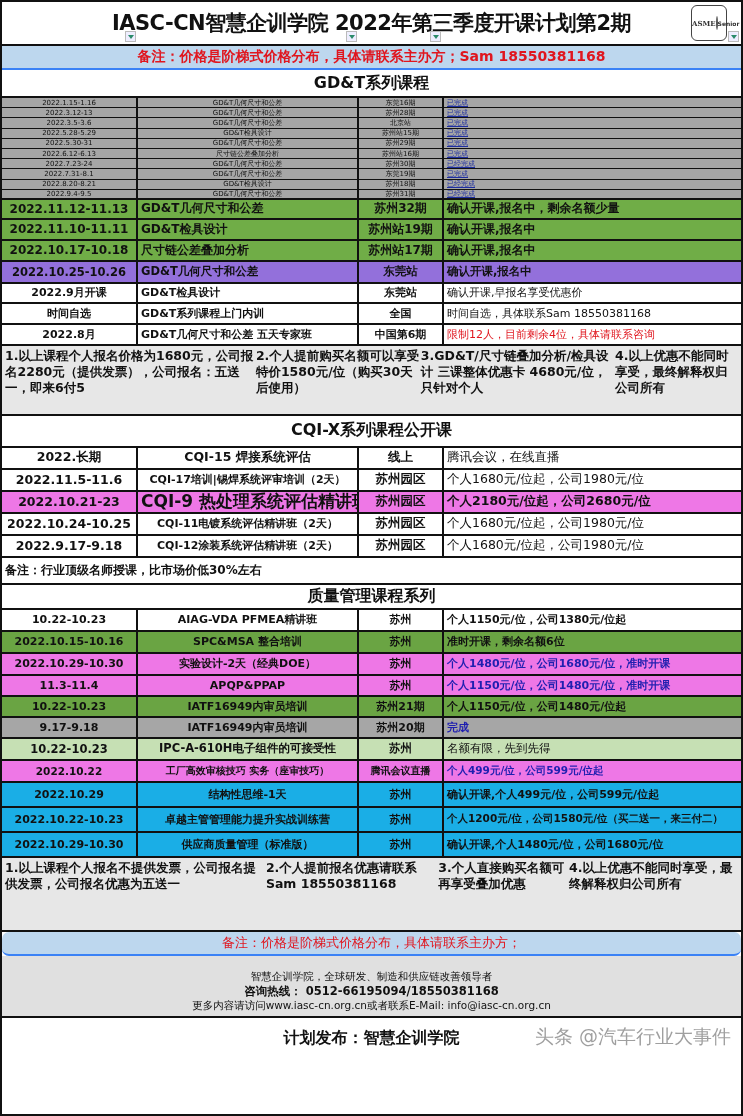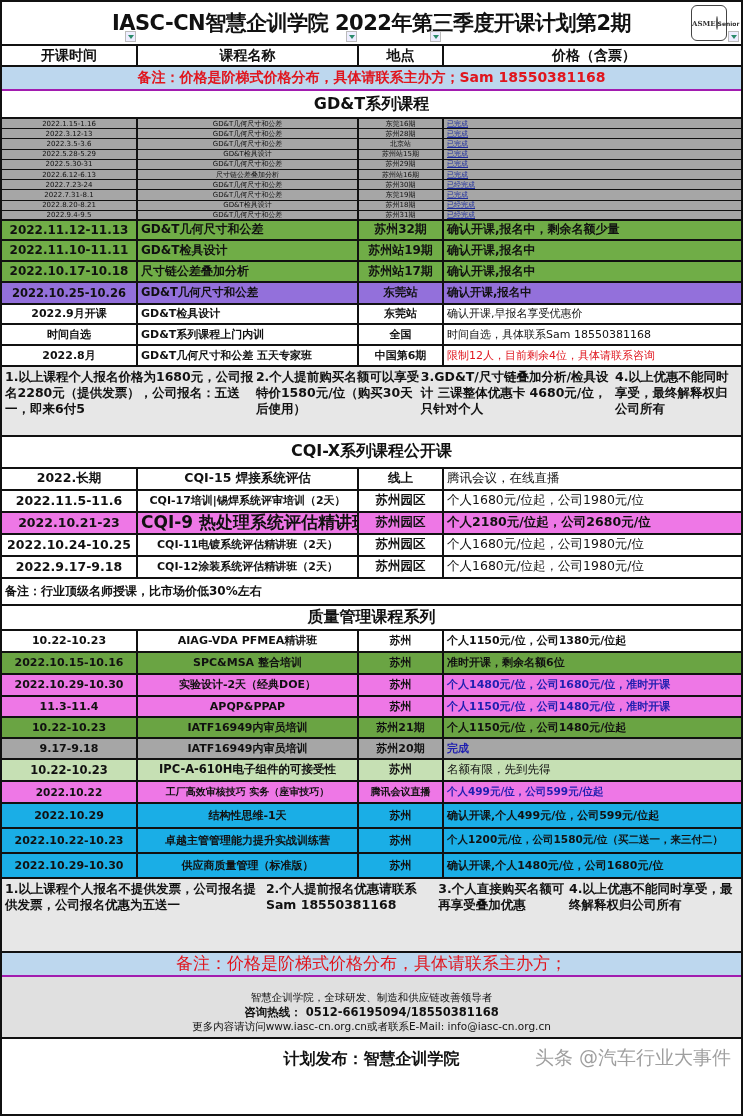--- a/index.html
+++ b/index.html
@@ -23,22 +23,22 @@
   .logo { position: absolute; right: 14px; top: 3px; width: 36px; height: 36px; border: 1.5px solid #444; border-radius: 6px; display: flex; flex-direction: row; align-items: center; justify-content: space-between; padding: 2px 0; }
   .logo-top { font-size: 7px; font-family: "DejaVu Serif", serif; font-weight: bold; color: #333; }
   .logo-mid { width: 14px; height: 14px; border: 1px solid #555; border-radius: 50%; }
   .logo-bot { font-size: 6px; font-weight: bold; color: #333; }
   .dd { position: absolute; bottom: 2px; width: 11px; height: 11px; background: #eef; border: 1px solid #bbb; }
   .dd::after { content: ""; position: absolute; left: 2px; top: 3px; border-left: 3px solid transparent; border-right: 3px solid transparent; border-top: 4px solid #2a8a6a; }
 
   .hdr { height: 21px; font-size: 14px; font-weight: bold; }
   .hdr .cell { justify-content: center; }
 
-  .note-blue { height: 24px; background: #bdd7ee; color: #e0161e; font-weight: bold; font-size: 14px; display: flex; align-items: center; justify-content: center; border-bottom: 2px solid #a21caf; }
-  .note-blue.small { font-size: 17px; font-weight: normal; }
+  .note-blue { height: 24px; background: #bdd7ee; color: #e0161e; font-weight: bold; font-size: 14px; display: flex; align-items: center; justify-content: center; border-bottom: 2px solid #3b82f6; }
+  .note-blue.small { font-size: 13px; font-weight: normal; border-radius: 7px; }
 
   .sec { display: flex; align-items: center; justify-content: center; font-weight: bold; font-size: 16px; border-bottom: 2px solid #111; background: #fff; }
 
   .gray-row { height: 10.2px; background: #a6a6a6; font-size: 7px; border-bottom: 1px solid #111; }
   .gray-row .cell { border-right: 2px solid #111; }
   .gray-row .c2 { justify-content: center; }
   .gray-row .c4 { color: #1f2fa0; text-decoration: underline; }
   .gray-row .cell:last-child { border-right: none; }
 
   .green { background: #70ad47; }
@@ -79,26 +79,20 @@
       <span class="logo-top">ASME</span>
       <span class="logo-mid"></span>
       <span class="logo-bot">Senior</span>
     </div>
     <span class="dd" style="left:123px"></span>
     <span class="dd" style="left:344px"></span>
     <span class="dd" style="left:428px"></span>
     <span class="dd" style="right:2px"></span>
   </div>
 
-  <div class="row hdr">
-    <div class="cell c1">开课时间</div>
-    <div class="cell c2" style="justify-content:center">课程名称</div>
-    <div class="cell c3">地点</div>
-    <div class="cell c4" style="justify-content:center">价格（含票）</div>
-  </div>
 
   <div class="note-blue">备注：价格是阶梯式价格分布，具体请联系主办方；Sam 18550381168</div>
 
   <div class="sec" style="height:28px">GD&amp;T系列课程</div>
 
   <div>
     <div class="row gray-row">
         <div class="cell c1">2022.1.15-1.16</div>
         <div class="cell c2">GD&amp;T几何尺寸和公差</div>
         <div class="cell c3">东莞16期</div>

